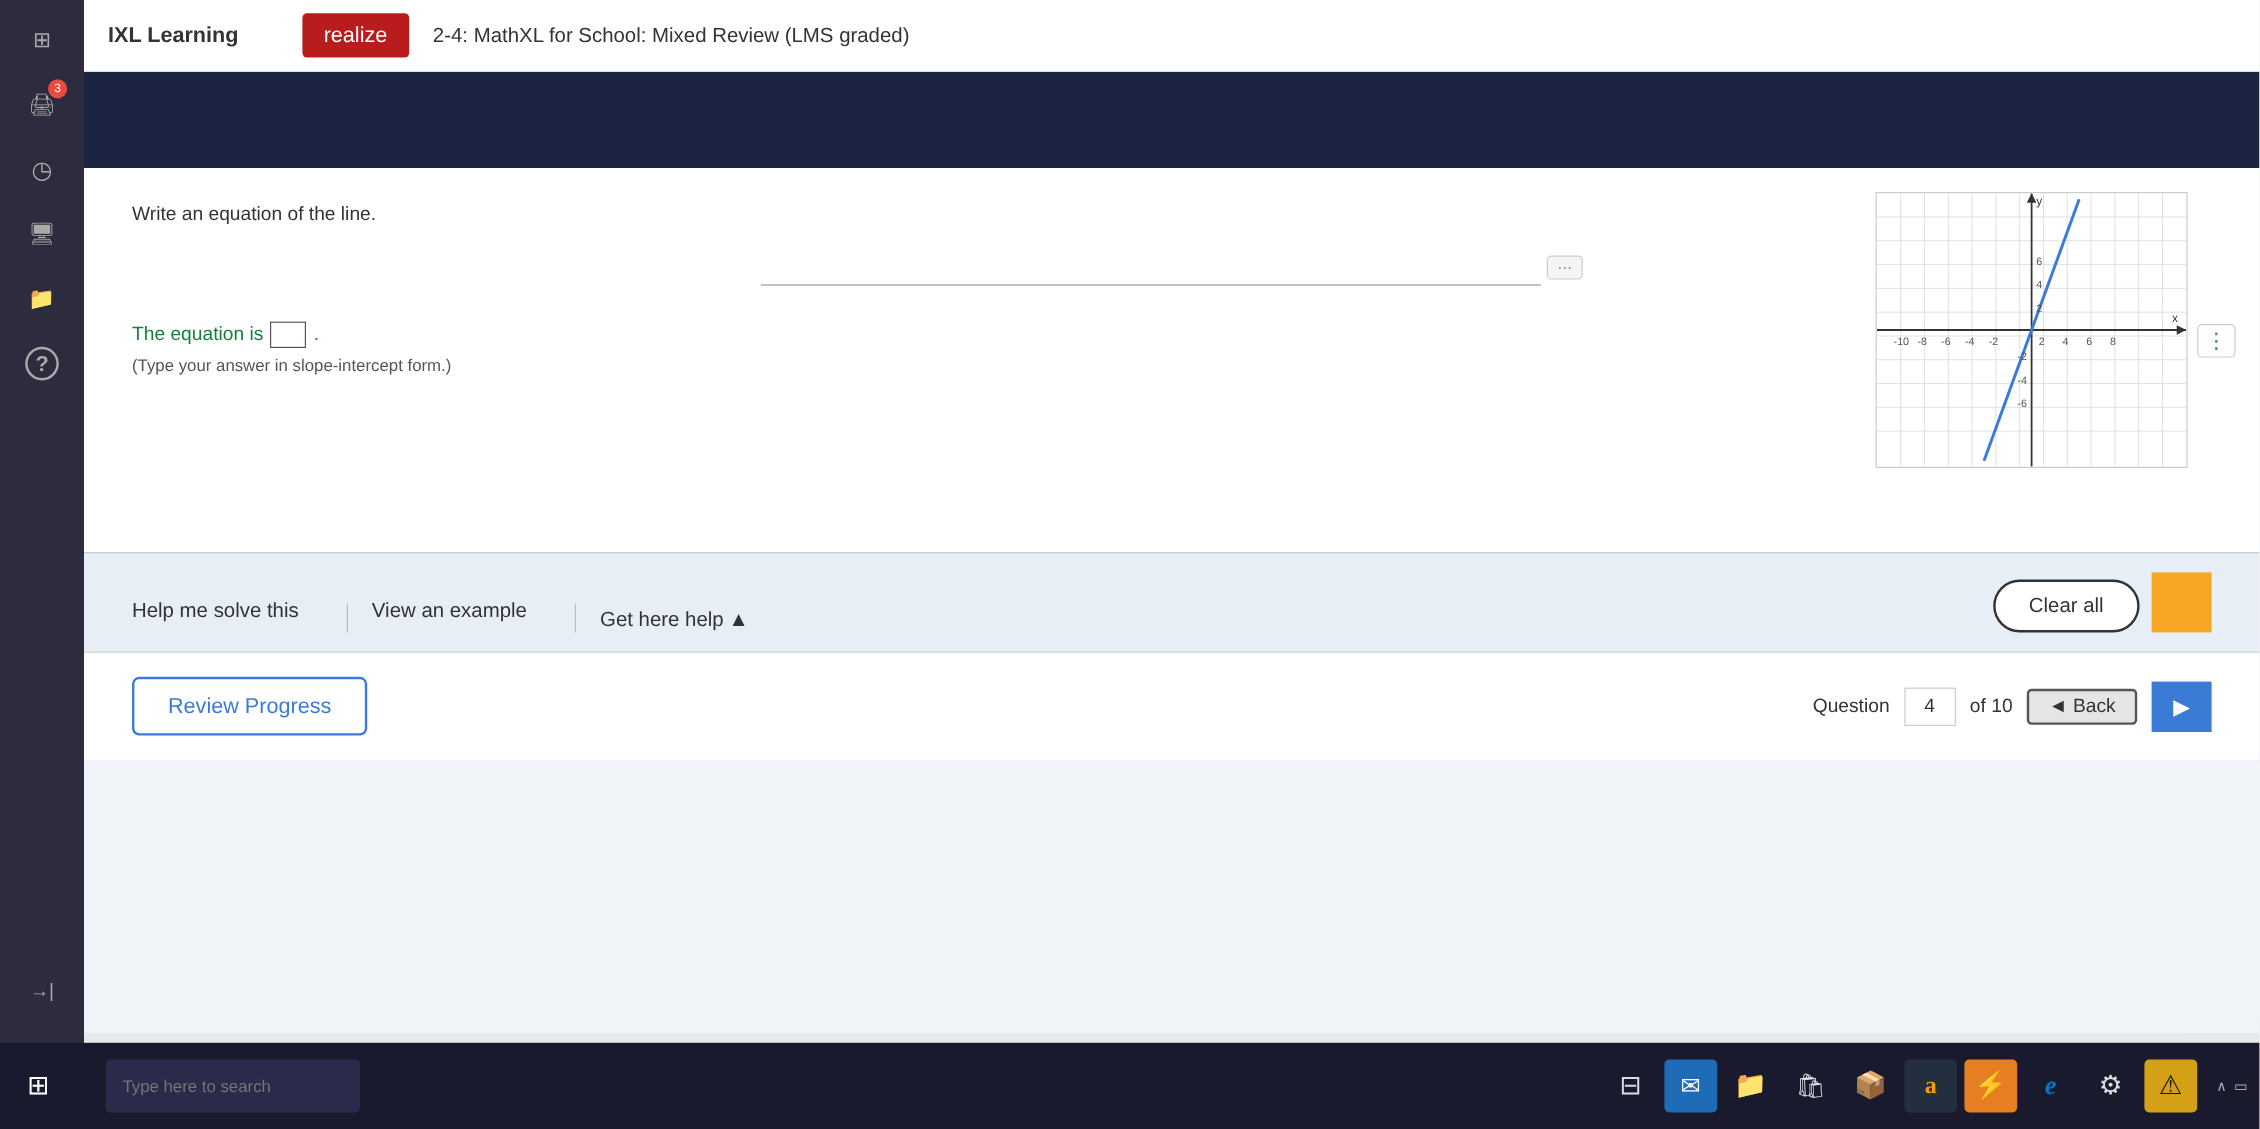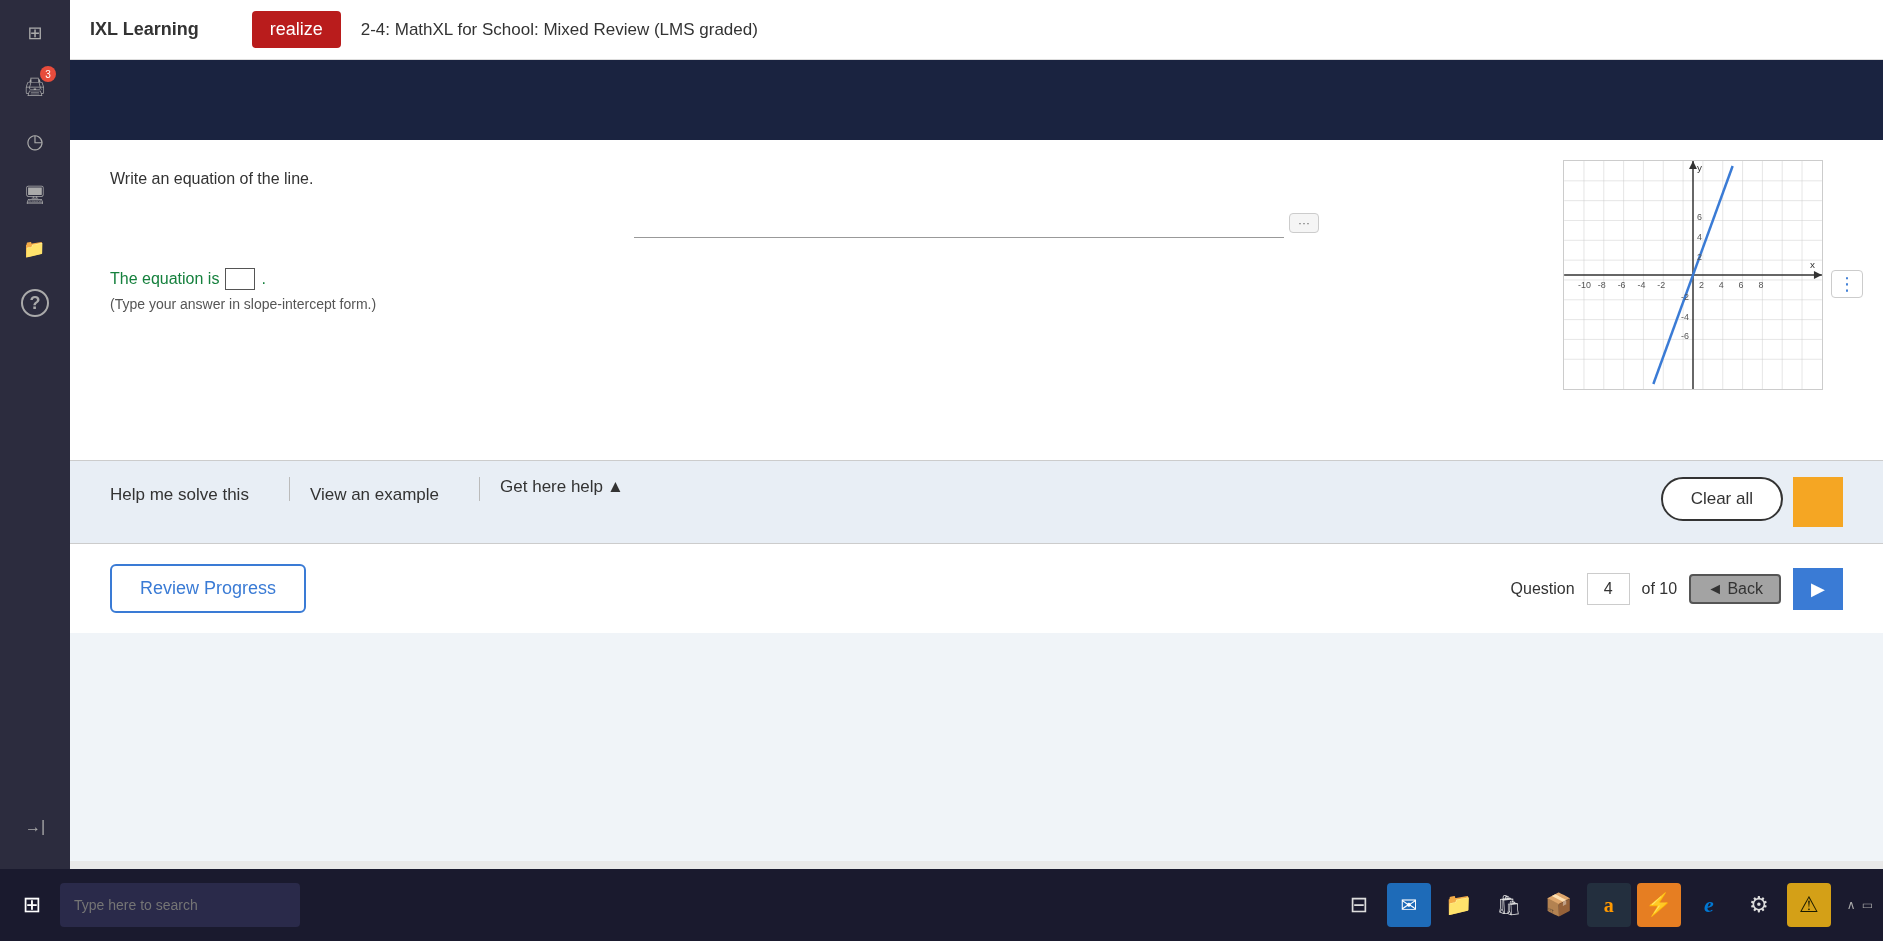--- a/index.html
+++ b/index.html
@@ -197,21 +197,21 @@
       color: #3a7bd5;
       font-size: 18px;
       line-height: 1;
     }
 
     
     .help-toolbar {
       background: #e8eef5;
       padding: 16px 40px;
       display: flex;
-      align-items: flex-start;
+      align-items: flex-end;
       gap: 0;
       border-top: 1px solid #ccc;
       border-bottom: 1px solid #ccc;
     }
     .help-link {
       font-size: 17px;
       color: #333;
       cursor: pointer;
       text-decoration: none;
       font-weight: 500;
@@ -283,21 +283,21 @@
       border: 1px solid #ccc;
       padding: 6px 16px;
       font-size: 16px;
       color: #333;
     }
     .of-text {
       font-size: 16px;
       color: #333;
     }
     .back-btn {
-      background: #a3a3a3;
+      background: #e5e5e5;
       border: 2px solid #555;
       border-radius: 4px;
       padding: 4px 16px;
       font-size: 16px;
       cursor: pointer;
       color: #333;
       display: flex;
       align-items: center;
       gap: 6px;
     }
@@ -325,22 +325,23 @@
       gap: 6px;
       z-index: 20;
     }
     .taskbar-search {
       background: #2a2a4a;
       border: none;
       border-radius: 4px;
       color: white;
       padding: 6px 14px;
       font-size: 14px;
-      width: 240px;
+      width: 212px;
       height: 44px;
+      margin-left: 28px;
     }
     .taskbar-icon {
       width: 44px;
       height: 44px;
       display: flex;
       align-items: center;
       justify-content: center;
       font-size: 22px;
       cursor: pointer;
       border-radius: 4px;

